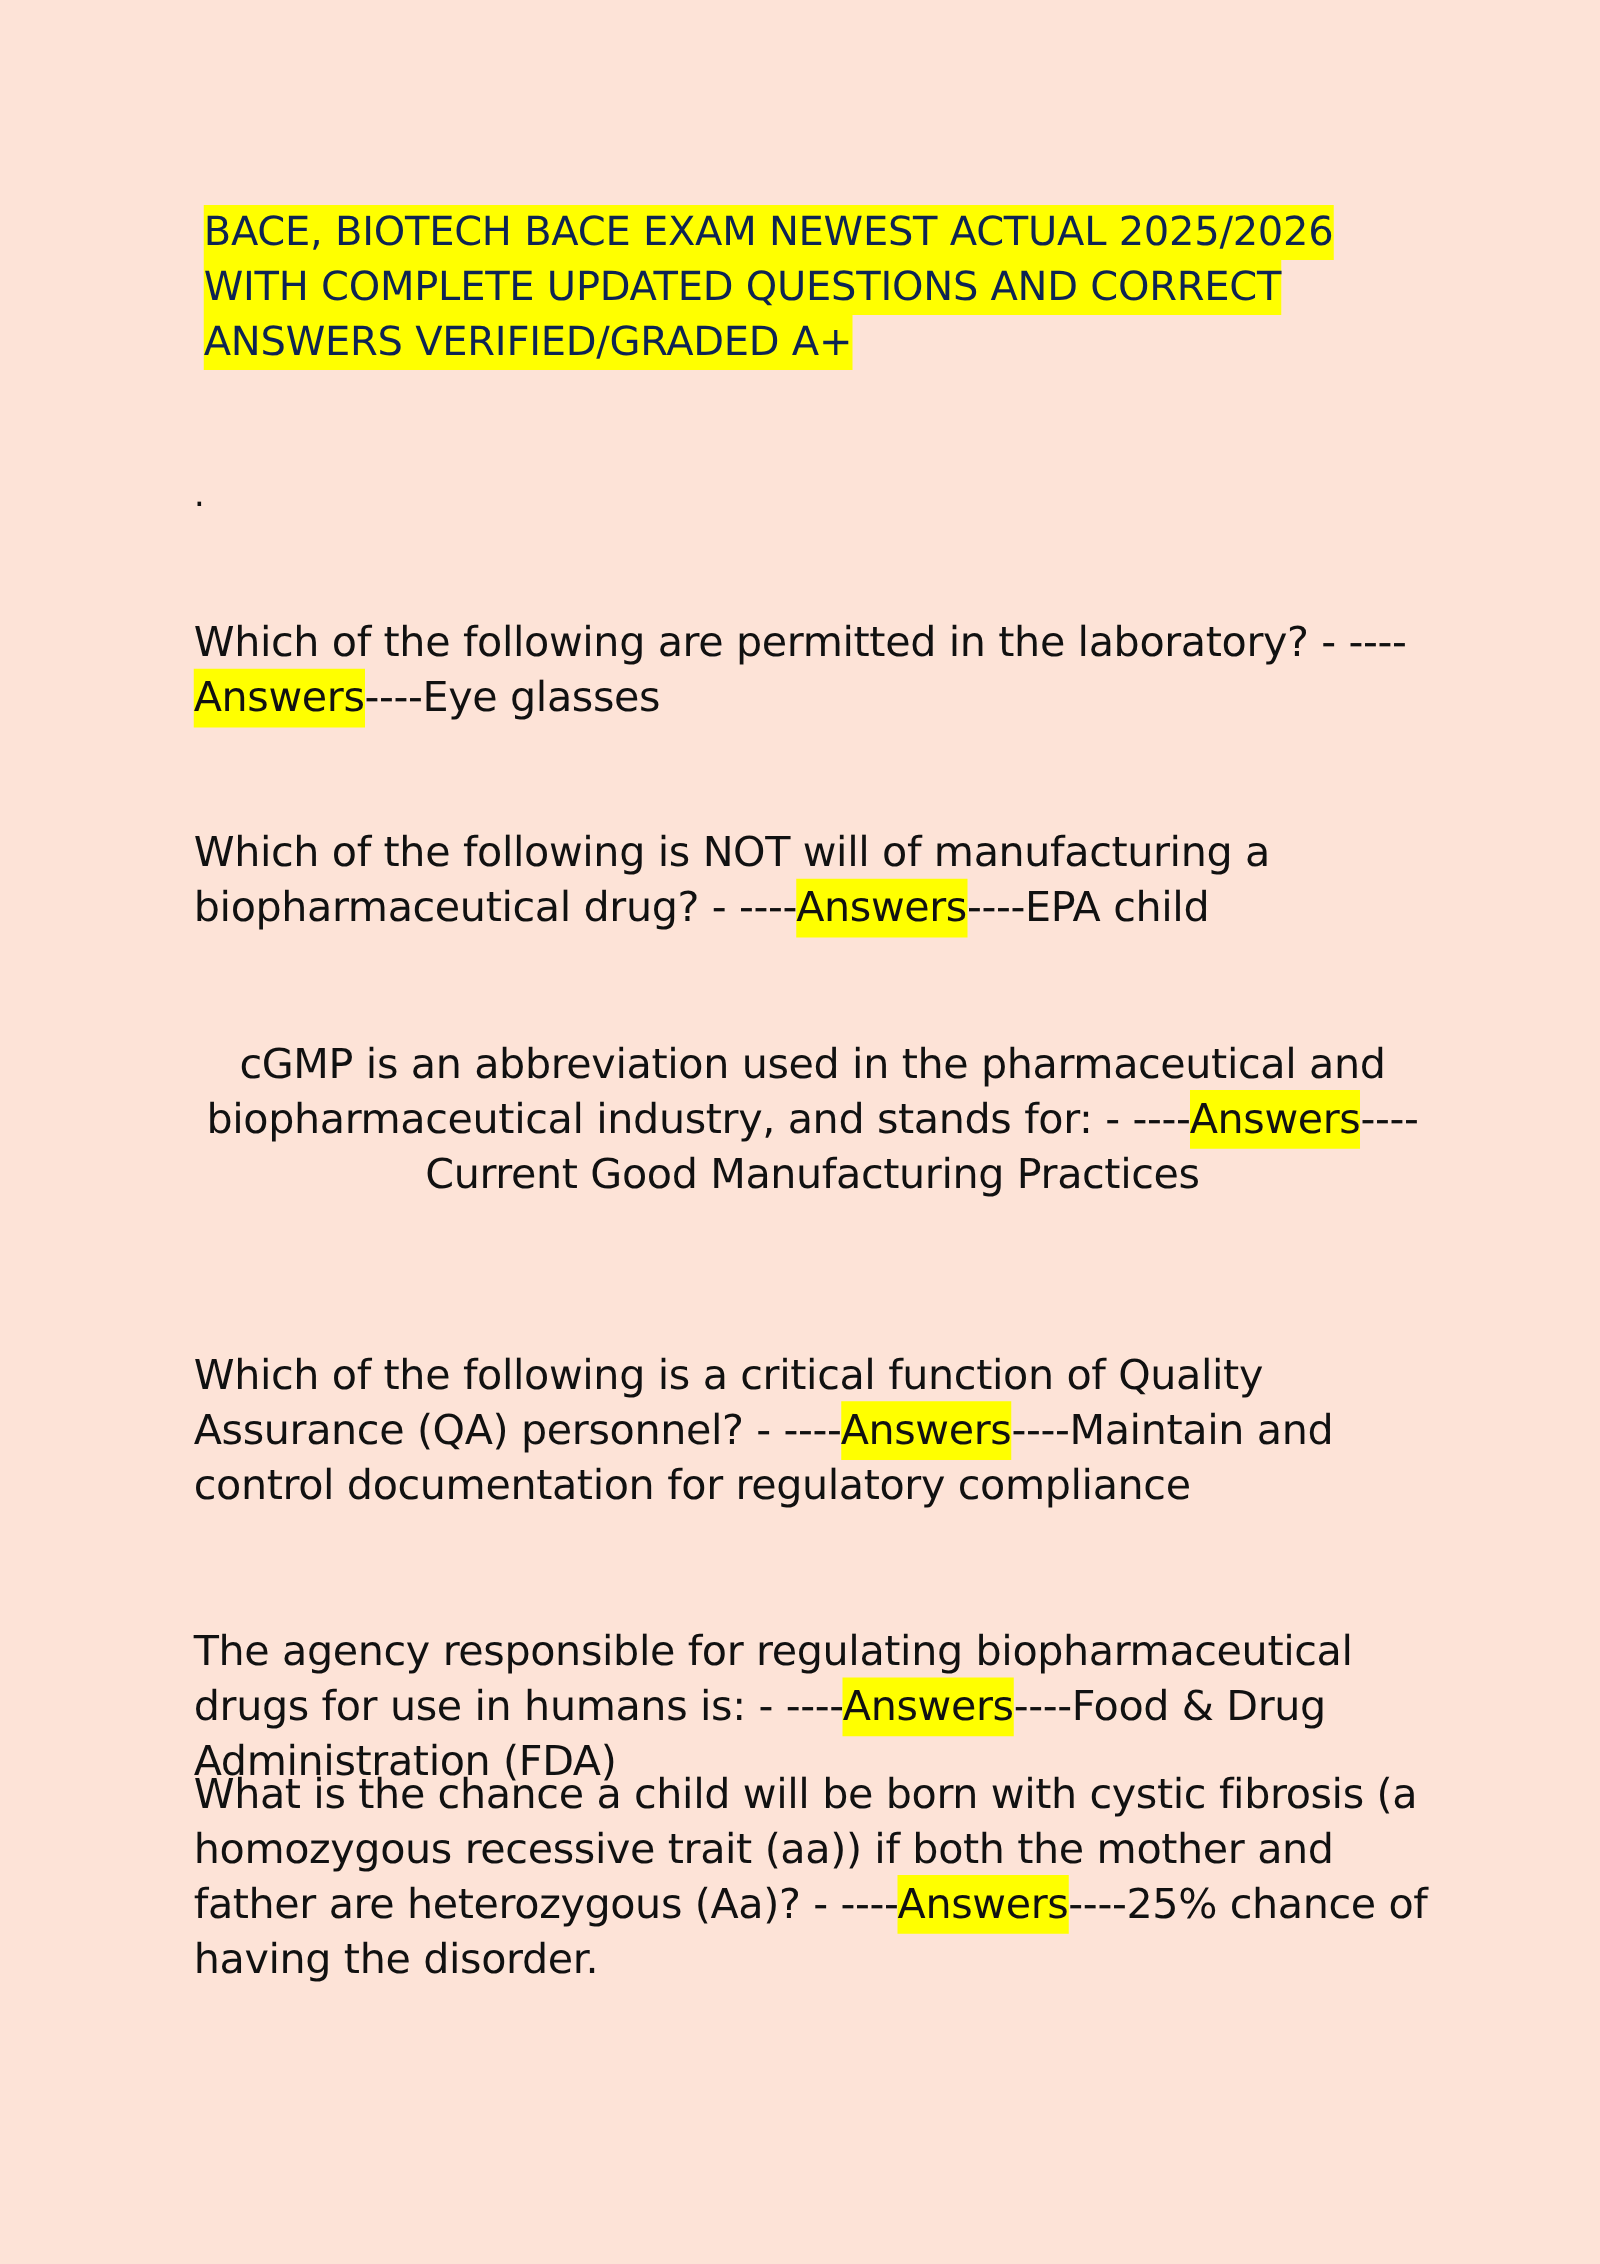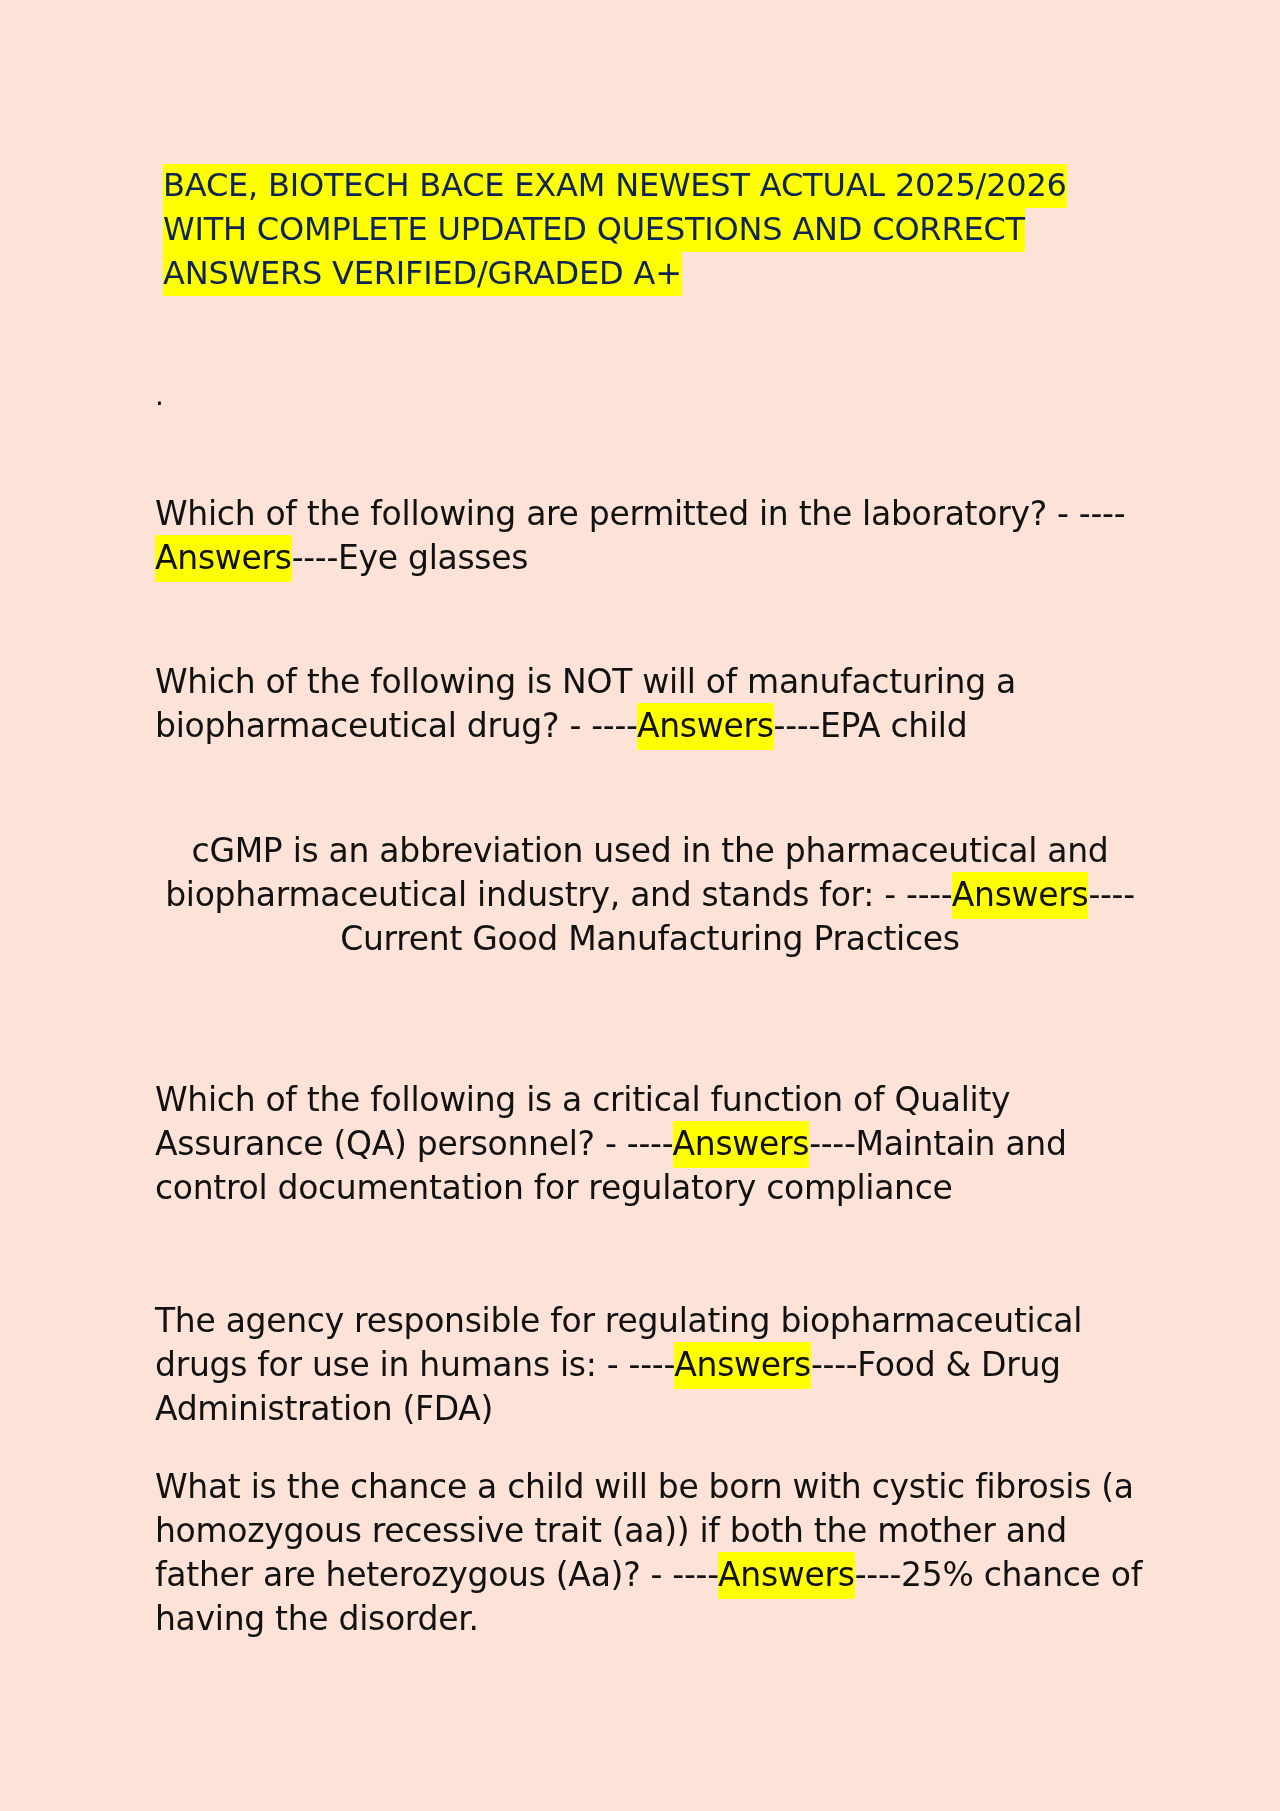--- a/index.html
+++ b/index.html
@@ -74,15 +74,15 @@
   <p class="qa" style="top:492px;"><span>Which of the following are permitted in the laboratory? - ----</span><span class="hl">Answers</span><span>----Eye glasses</span></p>
 
   <p class="qa" style="top:660px;"><span>Which of the following is NOT will of manufacturing a biopharmaceutical drug? - ----</span><span class="hl">Answers</span><span>----EPA child</span></p>
 
   <p class="qa" style="top:829px;text-align:center;"><span>cGMP is an abbreviation used in the pharmaceutical and biopharmaceutical industry, and stands for: - ----</span><span class="hl">Answers</span><span>----Current Good Manufacturing Practices</span></p>
 
   <p class="qa" style="top:1078px;"><span>Which of the following is a critical function of Quality Assurance (QA) personnel? - ----</span><span class="hl">Answers</span><span>----Maintain and control documentation for regulatory compliance</span></p>
 
   <p class="qa" style="top:1253px;margin-top:46px;"><span>The agency responsible for regulating biopharmaceutical drugs for use in humans is: - ----</span><span class="hl">Answers</span><span>----Food &amp; Drug Administration (FDA)</span></p>
 
-  <p class="qa" style="top:1465px;"><span>What is the chance a child will be born with cystic fibrosis (a homozygous recessive trait (aa)) if both the mother and father are heterozygous (Aa)? - ----</span><span class="hl">Answers</span><span>----25% chance of having the disorder.</span></p>
+  <p class="qa" style="top:1413px;"><span>What is the chance a child will be born with cystic fibrosis (a homozygous recessive trait (aa)) if both the mother and father are heterozygous (Aa)? - ----</span><span class="hl">Answers</span><span>----25% chance of having the disorder.</span></p>
 
 </div>
 
 </body></html>

